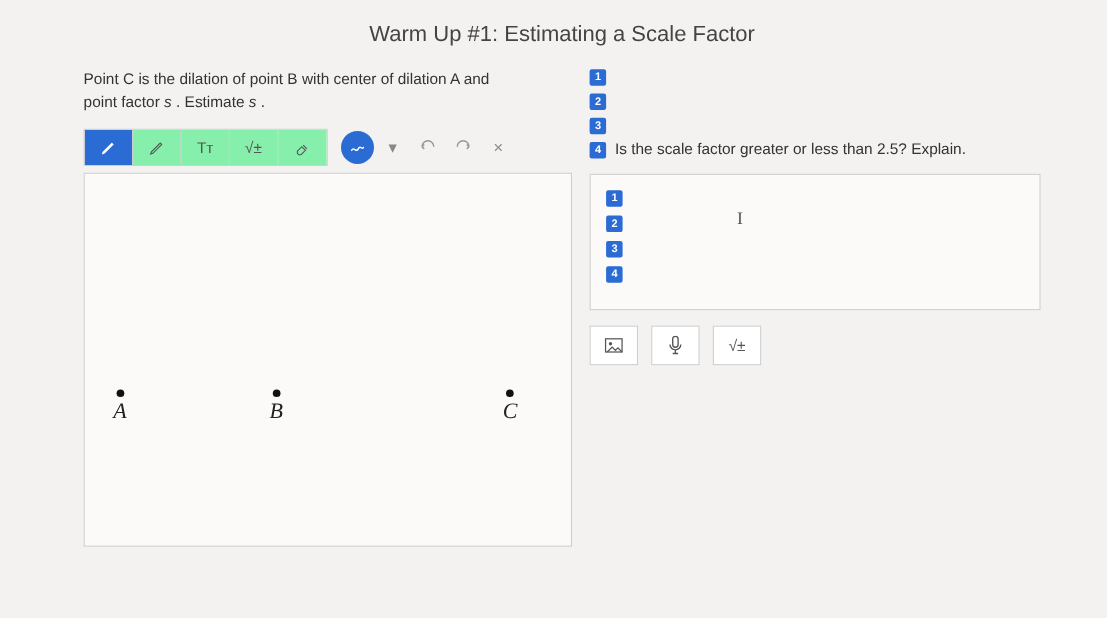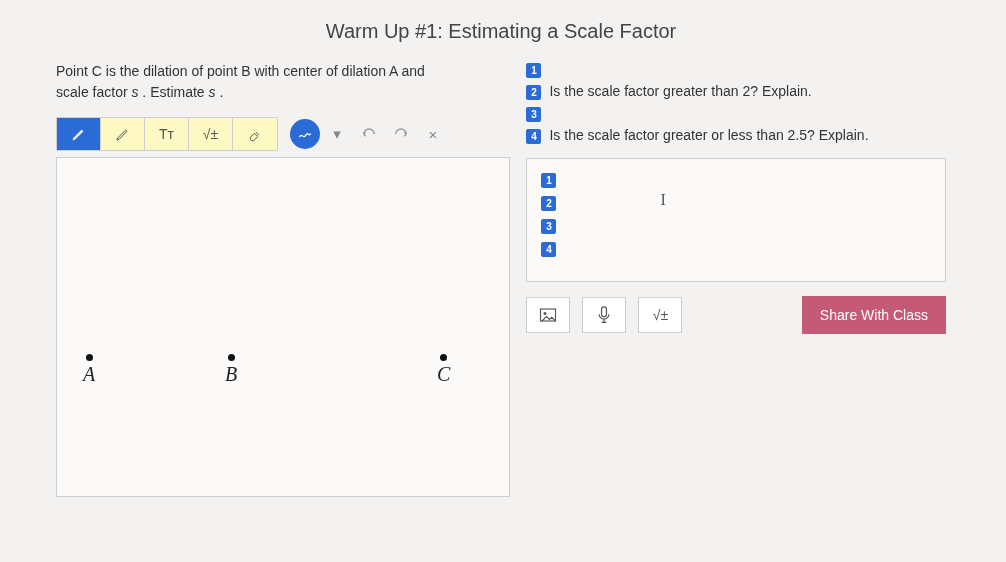--- a/index.html
+++ b/index.html
@@ -5,21 +5,21 @@
   * { box-sizing: border-box; margin: 0; padding: 0; }
   body {
     font-family: -apple-system, BlinkMacSystemFont, "Segoe UI", Arial, sans-serif;
     background: #f4f2f0;
     width: 1006px;
     height: 562px;
     overflow: hidden;
     color: #3a3a3a;
   }
   .page {
-    padding: 20px 60px 0 56px;
+    padding: 20px 60px 0 76px;
   }
   .title {
     text-align: center;
     font-size: 20px;
     font-weight: 400;
     color: #444;
     margin-bottom: 18px;
   }
   .columns {
     display: flex;
@@ -45,21 +45,21 @@
     border: 1px solid #cfcfcf;
     border-radius: 1px;
     overflow: hidden;
   }
   .tool-btn {
     width: 44px;
     height: 32px;
     display: inline-flex;
     align-items: center;
     justify-content: center;
-    background: #fef9c3;
+    background: #86efac;
     border: none;
     border-right: 1px solid #cfcfcf;
     font-size: 14px;
     color: #555;
     cursor: pointer;
   }
   .tool-btn:last-child { border-right: none; }
   .tool-btn.active { background: #2a6bd4; color: #fff; }
   .tool-btn.active svg { stroke:#fff; fill:#fff;}
   .circle-btn {
@@ -181,21 +181,21 @@
 </head>
 <body>
 
 <div class="page">
   <div class="title">Warm Up #1: Estimating a Scale Factor</div>
   <div class="columns">
 
     <div class="left-col">
       <div class="prompt">
         <span>Point C is the dilation of point B with center of dilation A and</span><br>
-        <span>scale factor </span><span class="ital">s</span><span> . Estimate </span><span class="ital">s</span><span> .</span>
+        <span>point factor </span><span class="ital">s</span><span> . Estimate </span><span class="ital">s</span><span> .</span>
       </div>
 
       <div class="toolbar">
         <div class="tool-group">
           <button class="tool-btn active">
             <svg width="16" height="16" viewBox="0 0 24 24">
                 <path d="M3 21l3-1 12-12-2-2L4 18l-1 3z" fill="#fff"></path>
               </svg>
           </button>
           <button class="tool-btn">
@@ -251,21 +251,20 @@
       </div>
     </div>
 
     <div class="right-col">
       <div class="question-list">
         <div class="q-row">
           <span class="badge">1</span>
         </div>
         <div class="q-row">
           <span class="badge">2</span>
-          <span>Is the scale factor greater than 2? Explain.</span>
         </div>
         <div class="q-row">
           <span class="badge">3</span>
         </div>
         <div class="q-row">
           <span class="badge">4</span>
           <span>Is the scale factor greater or less than 2.5? Explain.</span>
         </div>
       </div>
 
@@ -289,17 +288,16 @@
               <path d="M4 18l6-6 4 4 3-3 5 5" fill="none" stroke="#555" stroke-width="1.5"></path>
             </svg>
         </button>
         <button class="foot-btn">
           <svg width="14" height="18" viewBox="0 0 16 22">
               <rect x="5" y="1" width="6" height="12" rx="3" fill="none" stroke="#555" stroke-width="1.5"></rect>
               <path d="M2 10a6 6 0 0 0 12 0M8 16v4M5 20h6" fill="none" stroke="#555" stroke-width="1.5"></path>
             </svg>
         </button>
         <button class="foot-btn">√±</button>
-        <button class="share-btn">Share With Class</button>
       </div>
     </div>
   </div>
 </div>
 
 </body></html>

